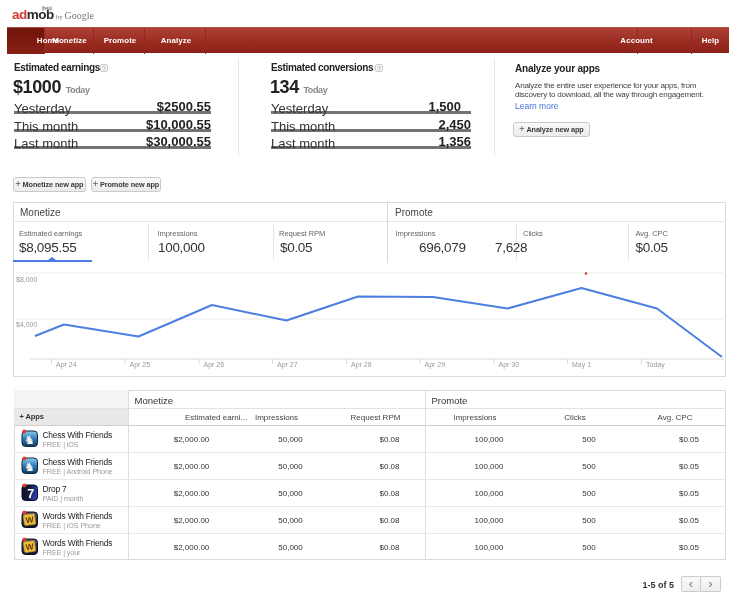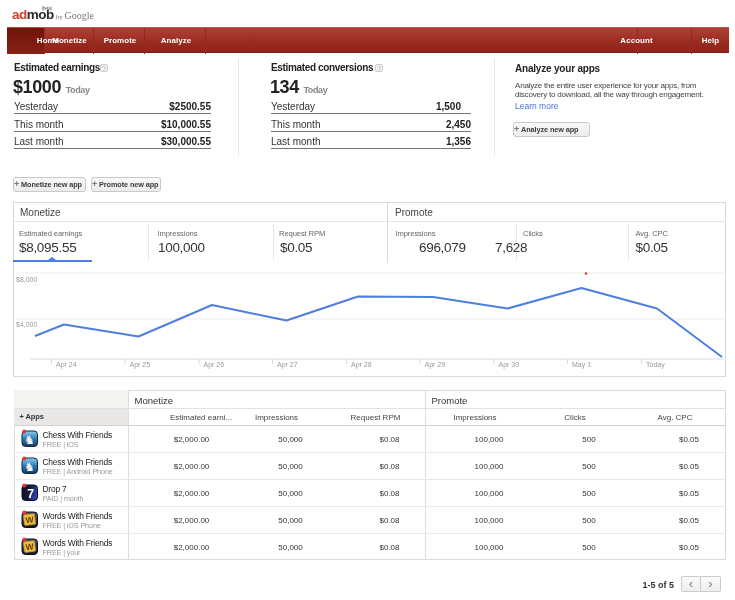--- a/index.html
+++ b/index.html
@@ -120,21 +120,21 @@
   <div class="abs" style="left:14px; top:408px; width:114px; height:17px; background:#e9e8e6;"></div>
   <div class="abs" style="left:14px; top:408px; width:712px; height:1px; background:#e2e2e2;"></div>
   <div class="abs" style="left:14px; top:425px; width:712px; height:1px; background:#cfcfcf;"></div>
   <div class="abs" style="left:128px; top:390px; width:1px; height:170px; background:#ddd;"></div>
   <div class="abs" style="left:425px; top:390px; width:1px; height:170px; background:#ddd;"></div>
 
   <div class="abs" style="left:134.5px; top:395px; font-size:9.5px; color:#333;">Monetize</div>
   <div class="abs" style="left:431.5px; top:395px; font-size:9.5px; color:#333;">Promote</div>
 
   <div class="abs" style="left:19.5px; top:412px; font-size:7.5px; font-weight:bold; color:#333; letter-spacing:-0.1px;">+ Apps</div>
-  <div class="abs th" style="left:134px; top:412.5px;padding-left:36px;">Estimated earni...</div>
+  <div class="abs th" style="left:149px; top:412.5px;padding-left:36px;">Estimated earni...</div>
   <div class="abs th" style="left:227px; top:412.5px; width:99px; text-align:center;">Impressions</div>
   <div class="abs th" style="left:326px; top:412.5px; width:99px; text-align:center;">Request RPM</div>
   <div class="abs th" style="left:425px; top:412.5px; width:100px; text-align:center;">Impressions</div>
   <div class="abs th" style="left:525px; top:412.5px; width:100px; text-align:center;">Clicks</div>
   <div class="abs th" style="left:625px; top:412.5px; width:100px; text-align:center;">Avg. CPC</div>
 
   <div class="abs" style="left:15px; top:452px; width:710px; height:1px; background:#e9e9e9;"></div>
   <div class="abs" style="left:15px; top:479px; width:710px; height:1px; background:#e9e9e9;"></div>
   <div class="abs" style="left:15px; top:506px; width:710px; height:1px; background:#e9e9e9;"></div>
   <div class="abs" style="left:15px; top:533px; width:710px; height:1px; background:#e9e9e9;"></div>
@@ -240,24 +240,24 @@
   <div class="abs" style="left:574px; top:580px; width:100px; font-size:9px; font-weight:bold; color:#333; text-align:right;">1-5 of 5</div>
   <div class="abs" style="left:681px; top:576px; width:20px; height:16px; border:1px solid #ccc; border-radius:2px 0 0 2px; background:linear-gradient(#fafafa,#eee); text-align:center; line-height:14px; font-size:13px; color:#777;">‹</div>
   <div class="abs" style="left:701px; top:576px; width:20px; height:16px; border:1px solid #ccc; border-left:none; border-radius:0 2px 2px 0; background:linear-gradient(#fafafa,#eee); text-align:center; line-height:14px; font-size:13px; color:#777;">›</div>
 
 </div>
 
 <style>
 .nav-t { top:0; height:26px; line-height:26.5px; text-align:center; color:#fff; font-size:7.9px; font-weight:bold; letter-spacing:0.1px; }
 .ptitle { font-size:10px; font-weight:bold; color:#222; letter-spacing:-0.35px; }
 .qmark { width:8px; height:8px; border:1px solid #ccc; border-radius:2px; background:#f7f7f7; color:#999; font-size:6.5px; text-align:center; line-height:7px; }
-.mrow { height:13px; border-bottom:1px solid #737373; font-size:10px; color:#333; }
+.mrow { height:13px; border-bottom:3px solid #737373; font-size:13px; color:#333; }
 .mrow span { line-height:12.5px; }
 .mrow .mval { float:right; font-weight:bold; color:#222; }
-.gbtn { white-space:nowrap; overflow:hidden; border:1px solid #c9c9c9; border-radius:3px; background:linear-gradient(#f9f9f9,#ececec); font-size:7.3px; font-weight:bold; color:#3a3a3a; text-align:left; line-height:13.5px; letter-spacing:-0.1px; }
+.gbtn { white-space:nowrap; overflow:hidden; border:1px solid #c9c9c9; border-radius:3px; background:linear-gradient(#f9f9f9,#ececec); font-size:7.3px; font-weight:bold; color:#3a3a3a; text-align:center; line-height:13.5px; letter-spacing:-0.1px; }
 .gbtn .plus { color:#777; font-size:9px; }
 .mlabel { top:228.5px; font-size:7.6px; color:#666; letter-spacing:-0.1px; }
 .mvalue { top:239.5px; font-size:13.5px; color:#333; letter-spacing:-0.3px; }
 .th { font-size:8px; color:#444; }
 .approw { left:14px; width:712px; height:27px; }
 .aname { left:28.5px; top:4.5px; font-size:8.4px; color:#222; letter-spacing:-0.2px; white-space:nowrap; }
 .asub { left:28.5px; top:14.5px; font-size:7.2px; color:#9a9a9a; letter-spacing:-0.1px; }
 .td { top:9.5px; font-size:8px; color:#333; text-align:center; }
 </style>
 

